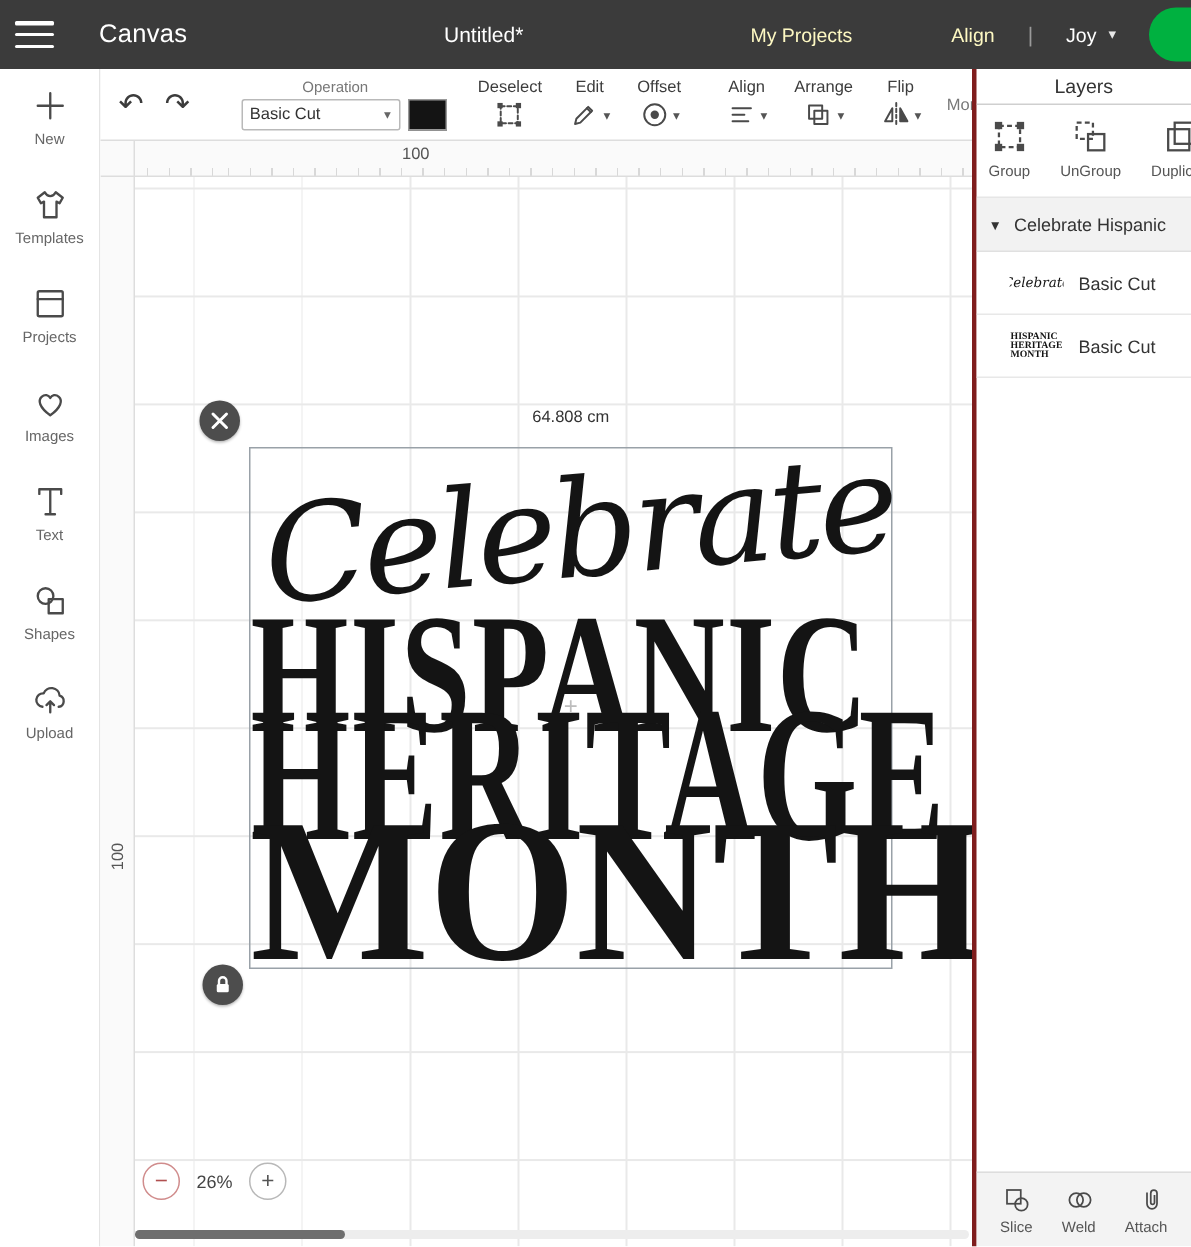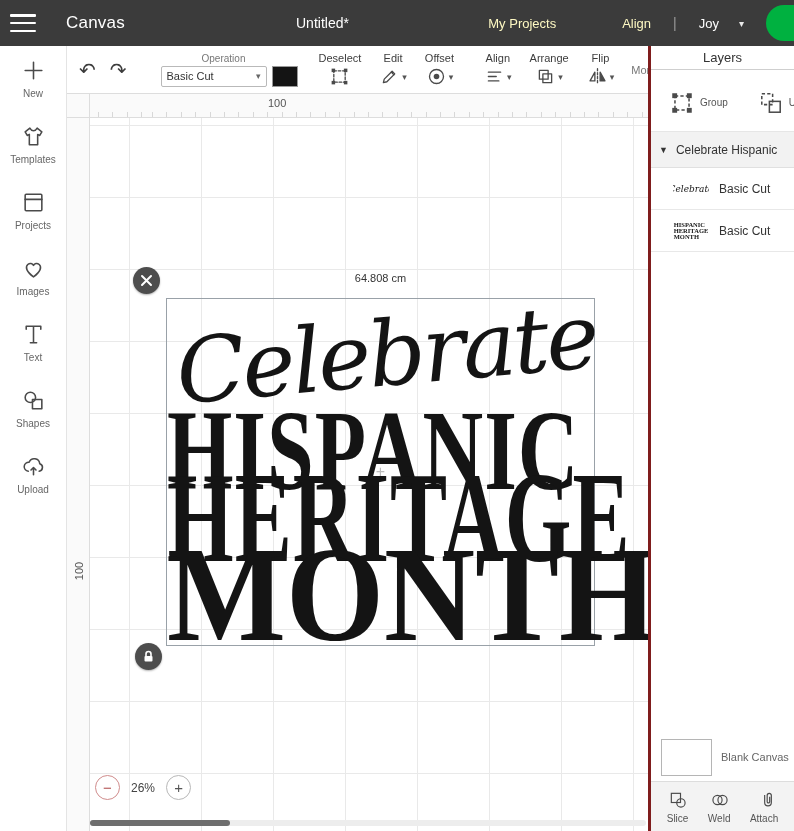--- a/index.html
+++ b/index.html
@@ -12,21 +12,21 @@
             align-items:center; position:relative; padding:0 0 0 10px; }
   .hamburger { width:26px; height:18px; display:flex; flex-direction:column;
                justify-content:space-between; cursor:pointer; }
   .hamburger span { display:block; height:2.5px; background:#fff; border-radius:1px; }
   .app-title { font-size:17px; font-weight:400; margin-left:30px; letter-spacing:.2px;text-align:center; }
   .doc-title { position:absolute; left:296px; top:15px; font-size:14px; color:#fff; }
   .topbar-right { position:absolute; right:0; top:0; height:46px; display:flex;
                   align-items:center; gap:22px; }
   .topbar-link { font-size:13px; color:#fef9c3; cursor:pointer; white-space:nowrap;margin-left:44px; }
   .topbar-divider { color:#9a9a9a; font-size:14px; }
-  .user-menu { display:flex; align-items:center; gap:20px; cursor:pointer; }
+  .user-menu { display:flex; align-items:center; gap:8px; cursor:pointer; }
   .user-caret { font-size:10px; color:#e8e8e8; }
   .make-btn { width:72px; height:36px; border-radius:20px; border:none;
               margin-right:-44px; cursor:pointer; }
 
   
   .main { flex:1; display:flex; min-height:0; }
 
   
   .sidebar { flex:0 0 67px; background:#fff; border-right:1px solid #e4e4e4;
              display:flex; flex-direction:column; align-items:center;
@@ -124,22 +124,22 @@
   .hthumb { position:absolute; left:0; top:0; width:140px; height:6px;
             background:#6e6e6e; border-radius:3px; cursor:pointer; }
 
   
   .layers { flex:0 0 146px; background:#fff; border-left:3px solid #7f1d1d;
             display:flex; flex-direction:column; overflow:hidden; }
   .layers-header { flex:0 0 24px; display:flex; align-items:center; justify-content:center;
                    font-size:13px; color:#333; border-bottom:1px solid #cfcfcf; }
   .layers-actions { flex:0 0 62px; display:flex; gap:20px; padding:8px 0 4px 8px;
                     border-bottom:1px solid #e6e6e6; overflow:hidden; }
-  .layer-action { display:flex; flex-direction:row; align-items:center; gap:5px;
-                  cursor:pointer; flex:0 0 auto;margin-left:10px; }
+  .layer-action { display:flex; flex-direction:column; align-items:center; gap:5px;
+                  cursor:pointer; flex:0 0 auto; }
   .layer-action svg { width:26px; height:26px; stroke:#4a4a4a; fill:none; stroke-width:1.4; }
   .layer-action-label { font-size:10px; color:#555; white-space:nowrap; }
   .group-row { flex:0 0 36px; background:#f2f2f2; border-bottom:1px solid #e0e0e0;
                display:flex; align-items:center; gap:8px; padding-left:8px;
                cursor:pointer; overflow:hidden; }
   .group-caret { font-size:9px; color:#333; }
   .group-name { font-size:12px; color:#333; white-space:nowrap; }
   .layer-row { flex:0 0 42px; border-bottom:1px solid #e8e8e8; display:flex;
                align-items:center; gap:10px; padding-left:22px; cursor:pointer;
                background:#fff; }
@@ -427,24 +427,20 @@
             <div>HISPANIC</div>
             <div>HERITAGE</div>
             <div>MONTH</div>
           </div>
         </div>
         <span class="layer-label">Basic Cut</span>
       </div>
 
       <div class="layers-spacer"></div>
 
-      <div class="blank-row">
-        <div class="blank-swatch"></div>
-        <span class="blank-label">Blank Canvas</span>
-      </div>
 
       <div class="layers-bottom">
         <div class="bottom-action">
           <svg viewBox="0 0 24 24">
             <rect x="4" y="4" width="11" height="11"></rect>
               <circle cx="15.5" cy="15.5" r="5"></circle>
           </svg>
           <span class="bottom-action-label">Slice</span>
         </div>
         <div class="bottom-action">

